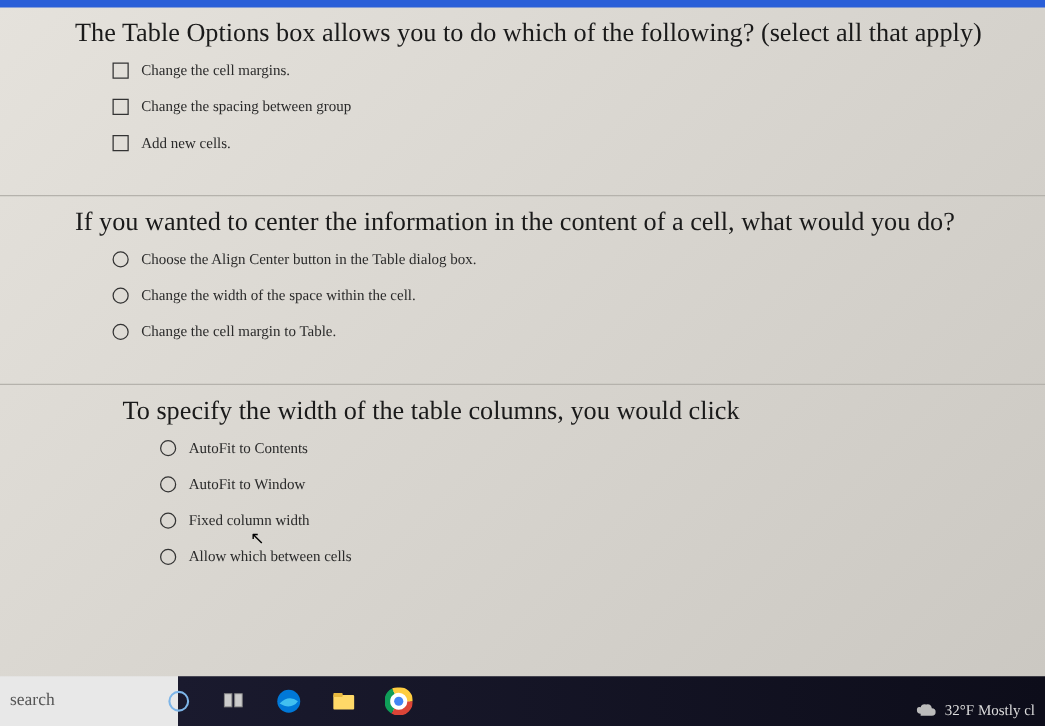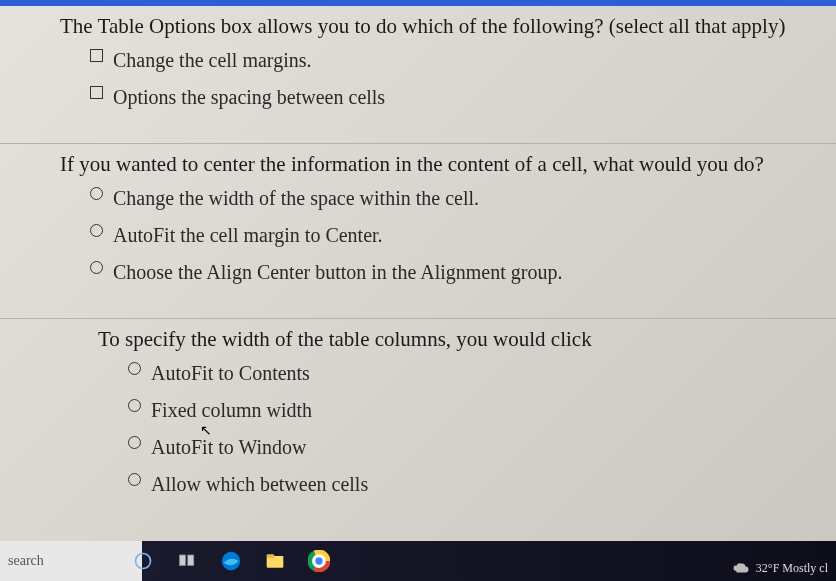--- a/index.html
+++ b/index.html
@@ -36,22 +36,23 @@
       color: #1a1a1a;
       margin-bottom: 10px;
       font-weight: 400;
     }
     .options-list {
       list-style: none;
       padding-left: 30px;
     }
     .option-item {
       display: flex;
+      align-items: center;
       margin-bottom: 14px;
-      font-size: 20px;
+      font-size: 12px;
       color: #2a2a2a;
     }
     .checkbox {
       width: 13px;
       height: 13px;
       border: 1.5px solid #333;
       margin-right: 10px;
       display: inline-block;
       background: transparent;
       flex-shrink: 0;
@@ -126,57 +127,61 @@
 
   <div class="question-block">
     <div class="question-text">The Table Options box allows you to do which of the following? (select all that apply)</div>
     <ul class="options-list">
       <li class="option-item">
         <span class="checkbox"></span>
         <span>Change the cell margins.</span>
       </li>
       <li class="option-item">
         <span class="checkbox"></span>
-        <span>Options the spacing between cells</span>
+        <span>Change the spacing between group</span>
+      </li>
+      <li class="option-item">
+        <span class="checkbox"></span>
+        <span>Add new cells.</span>
       </li>
     </ul>
   </div>
 
   <div class="question-block">
     <div class="question-text">If you wanted to center the information in the content of a cell, what would you do?</div>
     <ul class="options-list">
       <li class="option-item">
         <span class="radio"></span>
+        <span>Choose the Align Center button in the Table dialog box.</span>
+      </li>
+      <li class="option-item">
+        <span class="radio"></span>
         <span>Change the width of the space within the cell.</span>
       </li>
       <li class="option-item">
         <span class="radio"></span>
-        <span>AutoFit the cell margin to Center.</span>
-      </li>
-      <li class="option-item">
-        <span class="radio"></span>
-        <span>Choose the Align Center button in the Alignment group.</span>
+        <span>Change the cell margin to Table.</span>
       </li>
     </ul>
   </div>
 
   <div class="question-block" style="border-bottom:none;margin-left:38px;">
     <div class="question-text">To specify the width of the table columns, you would click</div>
     <ul class="options-list">
       <li class="option-item">
         <span class="radio"></span>
         <span>AutoFit to Contents</span>
       </li>
       <li class="option-item">
         <span class="radio"></span>
+        <span>AutoFit to Window</span>
+      </li>
+      <li class="option-item">
+        <span class="radio"></span>
         <span>Fixed column width</span>
-      </li>
-      <li class="option-item">
-        <span class="radio"></span>
-        <span>AutoFit to Window</span>
       </li>
       <li class="option-item">
         <span class="radio"></span>
         <span>Allow which between cells</span>
       </li>
     </ul>
   </div>
   <span class="cursor">↖</span>
 </div>
 

